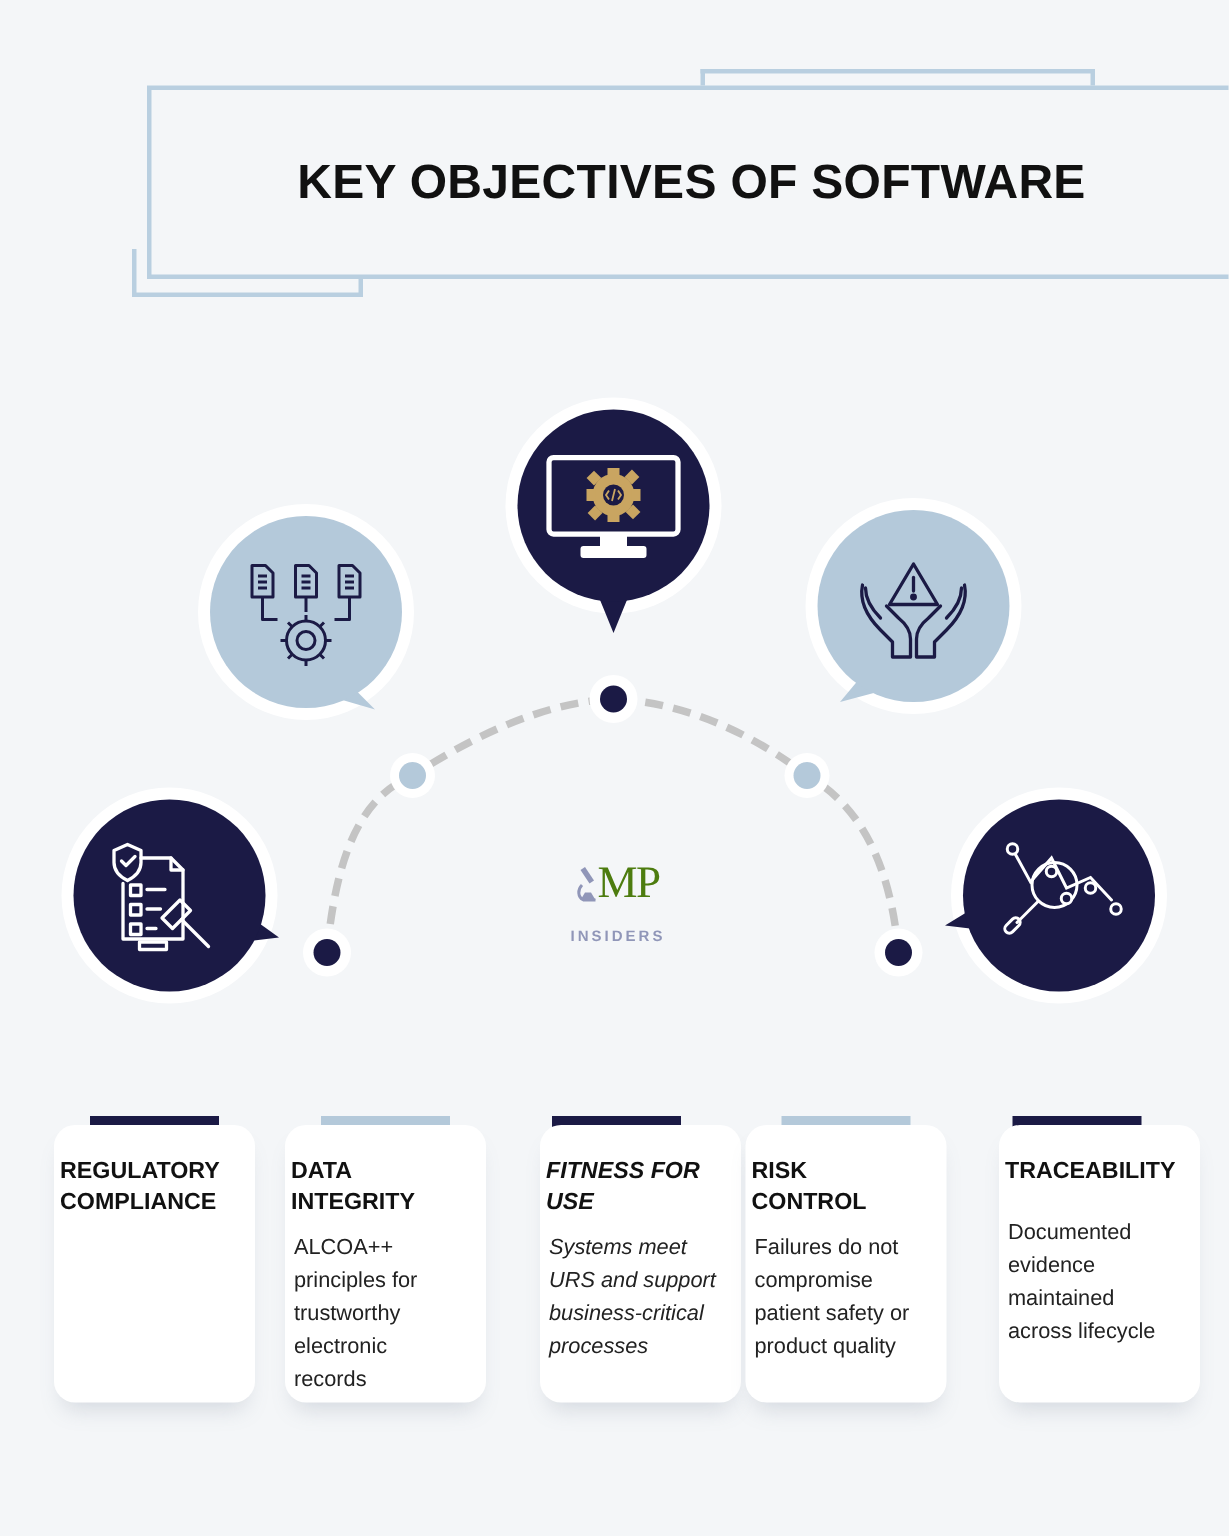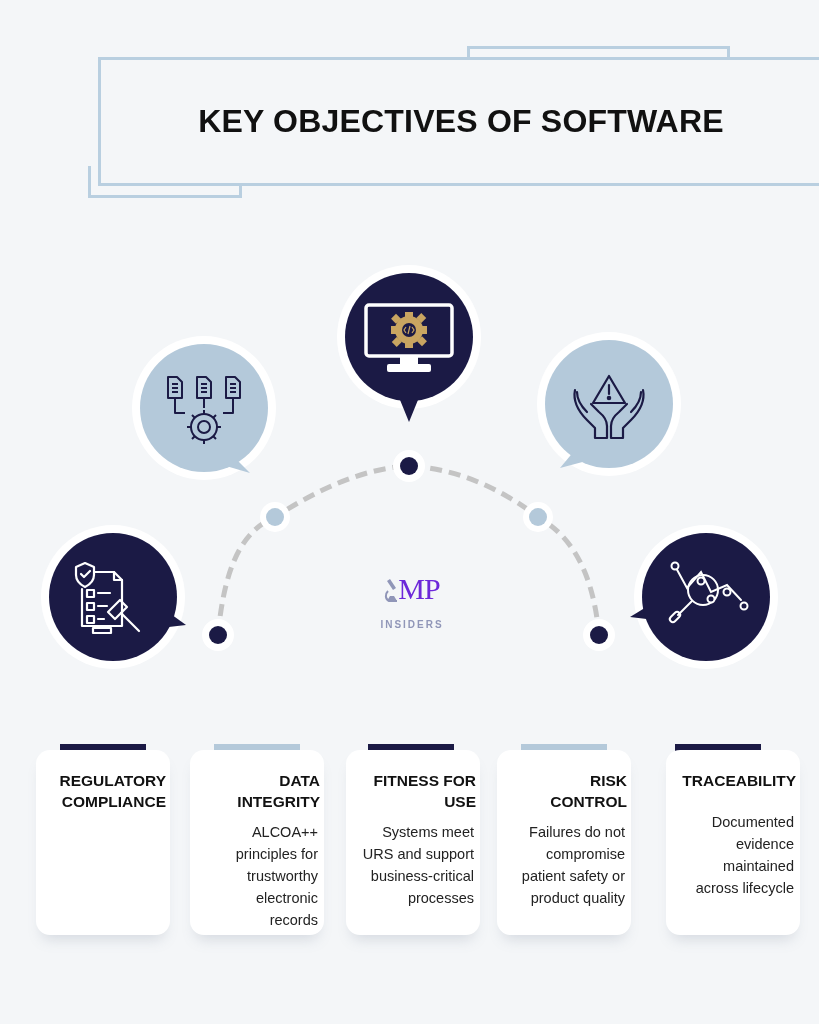--- a/index.html
+++ b/index.html
@@ -7,24 +7,24 @@
   body { background: #f4f6f8; font-family: "Liberation Sans", sans-serif; position: relative; overflow: hidden; }
 
   .title-frame-back { position: absolute; left: 467px; top: 46px; width: 263px; height: 48px; border: 3px solid #b9cfe0; border-bottom: none; }
   .title-frame-back2 { position: absolute; left: 88px; top: 166px; width: 154px; height: 32px; border: 3px solid #b9cfe0; border-top: none; }
   .title-box { position: absolute; left: 98px; top: 57px; width: 726px; height: 129px; border: 3px solid #b9cfe0; background: #f4f6f8; display: flex; align-items: center; justify-content: center; }
   .title-text { font-weight: bold; font-size: 32px; line-height: 39px; text-align: center; color: #111; letter-spacing: 0.2px; }
 
   svg.arc { position: absolute; left: 0; top: 0; }
 
   .logo { position: absolute; left: 372px; top: 575px; width: 80px; text-align: center; }
-  .logo-mp { font-family: "Liberation Serif", serif; font-size: 30px; color: #6d28d9; line-height: 28px; letter-spacing: -1px; }
+  .logo-mp { font-family: "Liberation Serif", serif; font-size: 30px; color: #4d7c0f; line-height: 28px; letter-spacing: -1px; }
   .logo-ins { font-size: 10px; font-weight: bold; letter-spacing: 2px; color: #9096b8; margin-top: 16px; }
 
-  .card { position: absolute; top: 750px; width: 134px; height: 185px; background: #ffffff; border-radius: 14px; box-shadow: 0 10px 14px -6px rgba(120,130,150,0.25); text-align: right; }
+  .card { position: absolute; top: 750px; width: 134px; height: 185px; background: #ffffff; border-radius: 14px; box-shadow: 0 10px 14px -6px rgba(120,130,150,0.25); text-align: left; }
   .card-bar { position: absolute; top: 744px; width: 86px; height: 10px; }
   .card-title { font-weight: bold; font-size: 15.5px; line-height: 21px; color: #111; margin-top: 20px; padding: 0 4px; white-space: pre-line; }
   .card-desc { font-size: 14.5px; line-height: 22px; color: #222; margin-top: 9px; padding: 0 6px; white-space: pre-line; }
 </style>
 </head>
 <body>
 
 <div class="title-frame-back"></div>
 <div class="title-frame-back2"></div>
 <div class="title-box">
@@ -171,21 +171,21 @@
   <div class="card-title">DATA
 INTEGRITY</div>
   <div class="card-desc">ALCOA++
 principles for
 trustworthy
 electronic
 records</div>
 </div>
 
 <div class="card-bar" style="left:368px;background:#1b1a45;"></div>
-<div class="card" style="left:346px;">
+<div class="card" style="left:360px;font-style:italic;">
   <div class="card-title">FITNESS FOR
 USE</div>
   <div class="card-desc">Systems meet
 URS and support
 business-critical
 processes</div>
 </div>
 
 <div class="card-bar" style="left:521px;background:#b4c9da;"></div>
 <div class="card" style="left:497px;">

